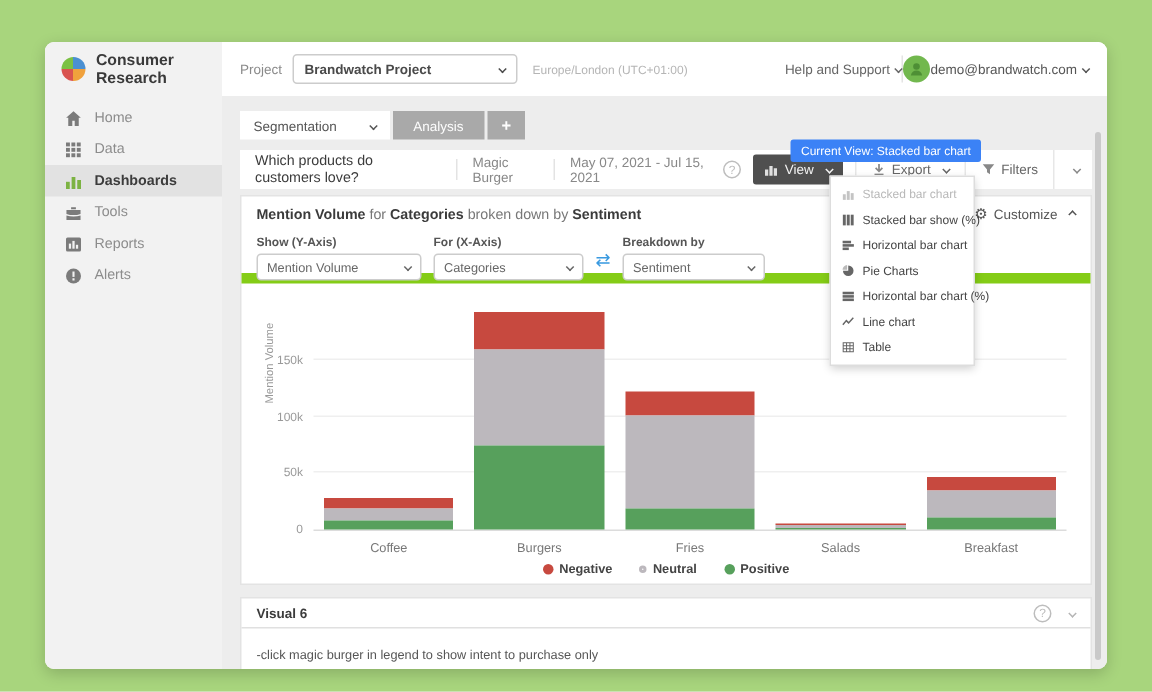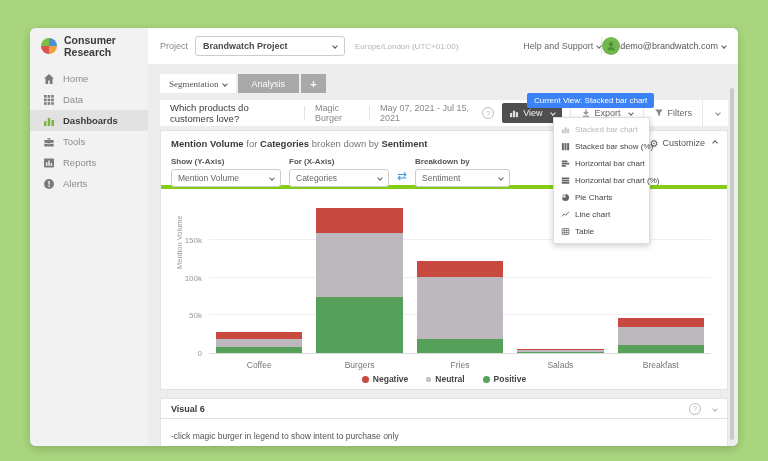--- a/index.html
+++ b/index.html
@@ -29,21 +29,21 @@
   .help { font-size:9px; color:#666; cursor:pointer; }
   .head-div { width:1px; height:18px; background:#e4e4e4; }
   .avatar { width:18px; height:18px; border-radius:50%; background:#72b84e; color:#4e8f35; display:flex; align-items:center; justify-content:center; }
   .avatar svg { width:12px; height:12px; }
   .account { font-size:9px; color:#555; cursor:pointer; }
 
   
   .content { position:absolute; top:36px; left:0; right:0; bottom:0; background:#ededed; }
   .tabs { position:absolute; left:12px; top:10px; display:flex; }
   .tab { height:19px; display:flex; align-items:center; font-size:9px; cursor:pointer; }
-  .tab.active { background:#fff; color:#555; padding:0 9px; gap:0;font-family:Liberation Serif, serif; }
+  .tab.active { background:#fff; color:#555; padding:0 9px; gap:18px; }
   .tab.gray { background:#a9a9a9; color:#fdfdfd; margin-left:2px; padding:0 14px; }
   .tab.plus { background:#a9a9a9; color:#fdfdfd; margin-left:2px; width:25px; justify-content:center; font-weight:bold; font-size:11px; }
 
   .toolbar { position:absolute; left:12px; right:10px; top:36px; height:26px; background:#fff; display:flex; align-items:center; }
   .tb-title { font-size:9.5px; font-weight:normal; color:#3b3b3b; padding:0 10px; }
   .tb-sep { width:1px; height:14px; background:#e3e3e3; }
   .tb-item { font-size:9px; color:#888; padding:0 10px; }
   .tb-right { margin-left:auto; display:flex; align-items:center; height:100%; }
   .info-circ { width:12px; height:12px; border:1px solid #bdbdbd; border-radius:50%; color:#bdbdbd; font-size:8px; display:flex; align-items:center; justify-content:center; margin-right:8px; cursor:pointer; }
   .view-btn { height:20px; background:#4f4f4f; color:#f2f2f2; border-radius:2px; display:flex; align-items:center; gap:4px; padding:0 7px; font-size:9px; cursor:pointer; margin-right:8px; }
@@ -51,21 +51,21 @@
   .tb-btn { height:100%; display:flex; align-items:center; gap:4px; font-size:9px; color:#666; padding:0 10px; border-left:1px solid #e7e7e7; cursor:pointer; }
   .tb-btn .ic { width:10px; height:10px; color:#888; }
   .tb-chev { height:100%; width:26px; display:flex; align-items:center; justify-content:center; border-left:1px solid #e7e7e7; color:#888; cursor:pointer; }
 
   .chart-panel { position:absolute; left:12px; right:10px; top:66px; height:260px; background:#fff; border:1px solid #e3e3e3; }
   .panel-head { height:24px; display:flex; align-items:center; padding:0 10px; }
   .p-title { font-size:9.5px; color:#777; }
   .p-title b { color:#3b3b3b; }
   .customize { margin-left:auto; font-size:9px; color:#555; display:flex; align-items:center; gap:4px; cursor:pointer; }
   .gear { font-size:10px; color:#555; }
-  .controls { position:absolute; left:0; right:0; top:24px; height:34px; border-bottom:4px solid #84cc16; display:flex; align-items:flex-start; padding:2px 10px 0 10px; gap:8px; }
+  .controls { position:absolute; left:0; right:0; top:24px; height:34px; border-bottom:7px solid #84cc16; display:flex; align-items:flex-start; padding:2px 10px 0 10px; gap:8px; }
   .ctl-group { display:flex; flex-direction:column; }
   .ctl-label { font-size:8px; font-weight:bold; color:#555; margin-bottom:3px; }
   .ctl-select { height:18px; border:1px solid #ccc; border-radius:3px; background:#fff; display:flex; align-items:center; justify-content:space-between; padding:0 6px; font-size:8.5px; color:#666; cursor:pointer; }
   .swap { align-self:flex-end; margin-bottom:3px; color:#3a9ae0; font-size:12px; cursor:pointer; line-height:1; }
 
   .plot { position:absolute; left:48px; right:16px; top:70px; height:153px; border-bottom:1px solid #dcdcdc; }
   .gridline { position:absolute; left:0; right:0; height:0; border-top:1px solid #efefef; }
   .ytick { position:absolute; right:100%; margin-right:7px; font-size:8px; color:#999; transform:translateY(-50%); white-space:nowrap; }
   .bar { position:absolute; bottom:0; display:flex; flex-direction:column; justify-content:flex-end; }
   .seg { width:100%; }
@@ -389,39 +389,39 @@
             <rect x="1" y="2" width="7.5" height="2.3" fill="currentColor"></rect>
             <rect x="1" y="5" width="10" height="2.3" fill="currentColor"></rect>
             <rect x="1" y="8" width="5.5" height="2.3" fill="currentColor"></rect>
           </svg>
         </span>
         <span>Horizontal bar chart</span>
       </div>
       <div class="menu-item">
         <span class="ic">
           <svg viewBox="0 0 12 12">
+            <path d="M6 1.3A4.7 4.7 0 1 1 1.3 6H6z" fill="currentColor"></path>
+            <path d="M5 .9A4.7 4.7 0 0 0 .9 5H5z" fill="currentColor" opacity=".45"></path>
+          </svg>
+        </span>
+        <span>Pie Charts</span>
+      </div>
+      <div class="menu-item">
+        <span class="ic">
+          <svg viewBox="0 0 12 12">
             <rect x="1" y="2" width="10" height="2.3" fill="currentColor"></rect>
             <rect x="1" y="5" width="10" height="2.3" fill="currentColor"></rect>
             <rect x="1" y="8" width="10" height="2.3" fill="currentColor"></rect>
           </svg>
         </span>
         <span>Horizontal bar chart (%)</span>
       </div>
       <div class="menu-item">
         <span class="ic">
           <svg viewBox="0 0 12 12">
-            <path d="M6 1.3A4.7 4.7 0 1 1 1.3 6H6z" fill="currentColor"></path>
-            <path d="M5 .9A4.7 4.7 0 0 0 .9 5H5z" fill="currentColor" opacity=".45"></path>
-          </svg>
-        </span>
-        <span>Pie Charts</span>
-      </div>
-      <div class="menu-item">
-        <span class="ic">
-          <svg viewBox="0 0 12 12">
             <path d="M1.2 8.6 4.3 5l2 2 4.2-4.6" stroke="currentColor" stroke-width="1.3" fill="none"></path>
           </svg>
         </span>
         <span>Line chart</span>
       </div>
       <div class="menu-item">
         <span class="ic">
           <svg viewBox="0 0 12 12">
             <path d="M1.5 2h9v8h-9z M1.5 4.6h9 M1.5 7.3h9 M4.5 2v8 M7.5 2v8" stroke="currentColor" stroke-width=".9" fill="none"></path>
           </svg>

